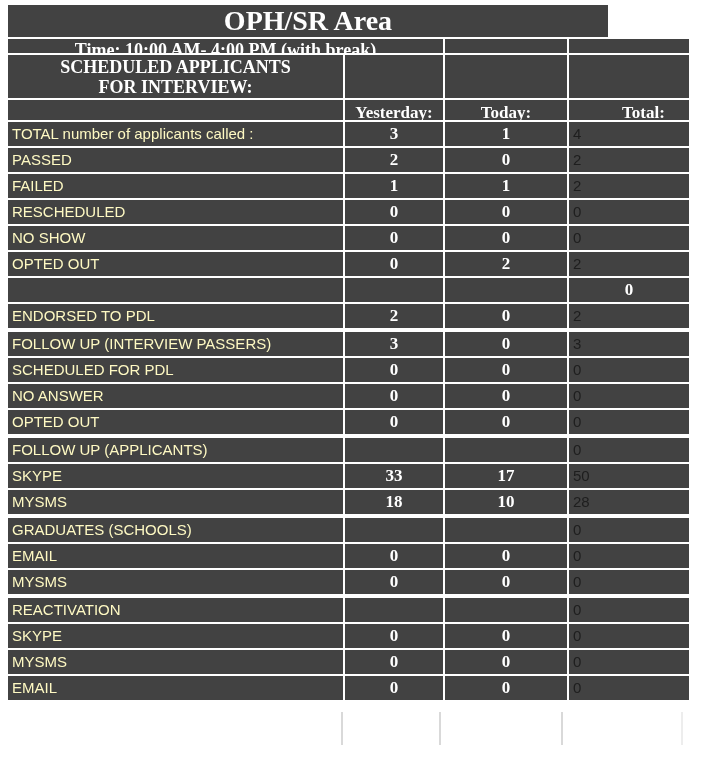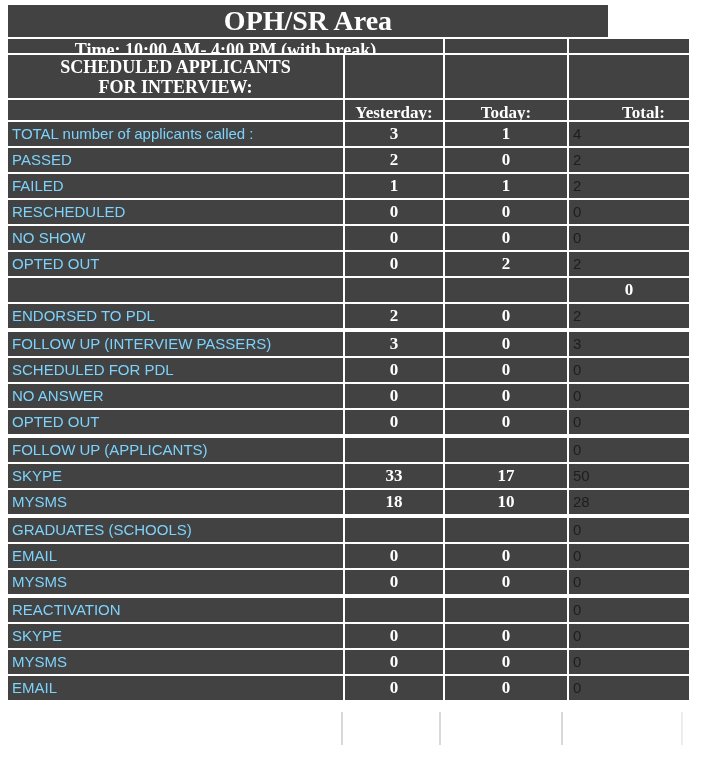--- a/index.html
+++ b/index.html
@@ -25,21 +25,21 @@
   .h-data{height:24px;}
   
   .serif{font-family:"Liberation Serif","DejaVu Serif",serif;font-weight:bold;color:#ffffff;}
   .title-text{font-size:28px;line-height:32px;text-align:center;}
   .time-text{font-size:18px;line-height:23px;text-align:center;}
   .sched-text{font-size:18px;line-height:20px;text-align:center;
     display:flex;align-items:center;justify-content:center;padding:0 38px;}
   .head-text{font-size:17px;line-height:25px;text-align:center;}
   .num{font-family:"Liberation Serif","DejaVu Serif",serif;font-weight:bold;color:#ffffff;
     font-size:17px;line-height:24px;text-align:center;}
-  .lbl{color:#7dd3fc;font-size:15px;line-height:24px;padding-left:4px;
+  .lbl{color:#fef9c3;font-size:15px;line-height:24px;padding-left:4px;
     white-space:nowrap;overflow:hidden;}
   .tot{color:#1e1e1e;font-family:"Liberation Sans","DejaVu Sans",sans-serif;
     font-weight:normal;font-size:15px;line-height:24px;text-align:left;padding-left:4px;}
   .tot.hl{color:#ffffff;font-family:"Liberation Serif","DejaVu Serif",serif;
     font-weight:bold;font-size:17px;text-align:center;padding-left:0;}
   .section{margin-bottom:4px;}
   .section:last-child{margin-bottom:12px;}
   
   .footer-row{display:flex;height:33px;}
   .f-cell{box-sizing:border-box;background:transparent;border-right:2px solid #d9d9d9;}

